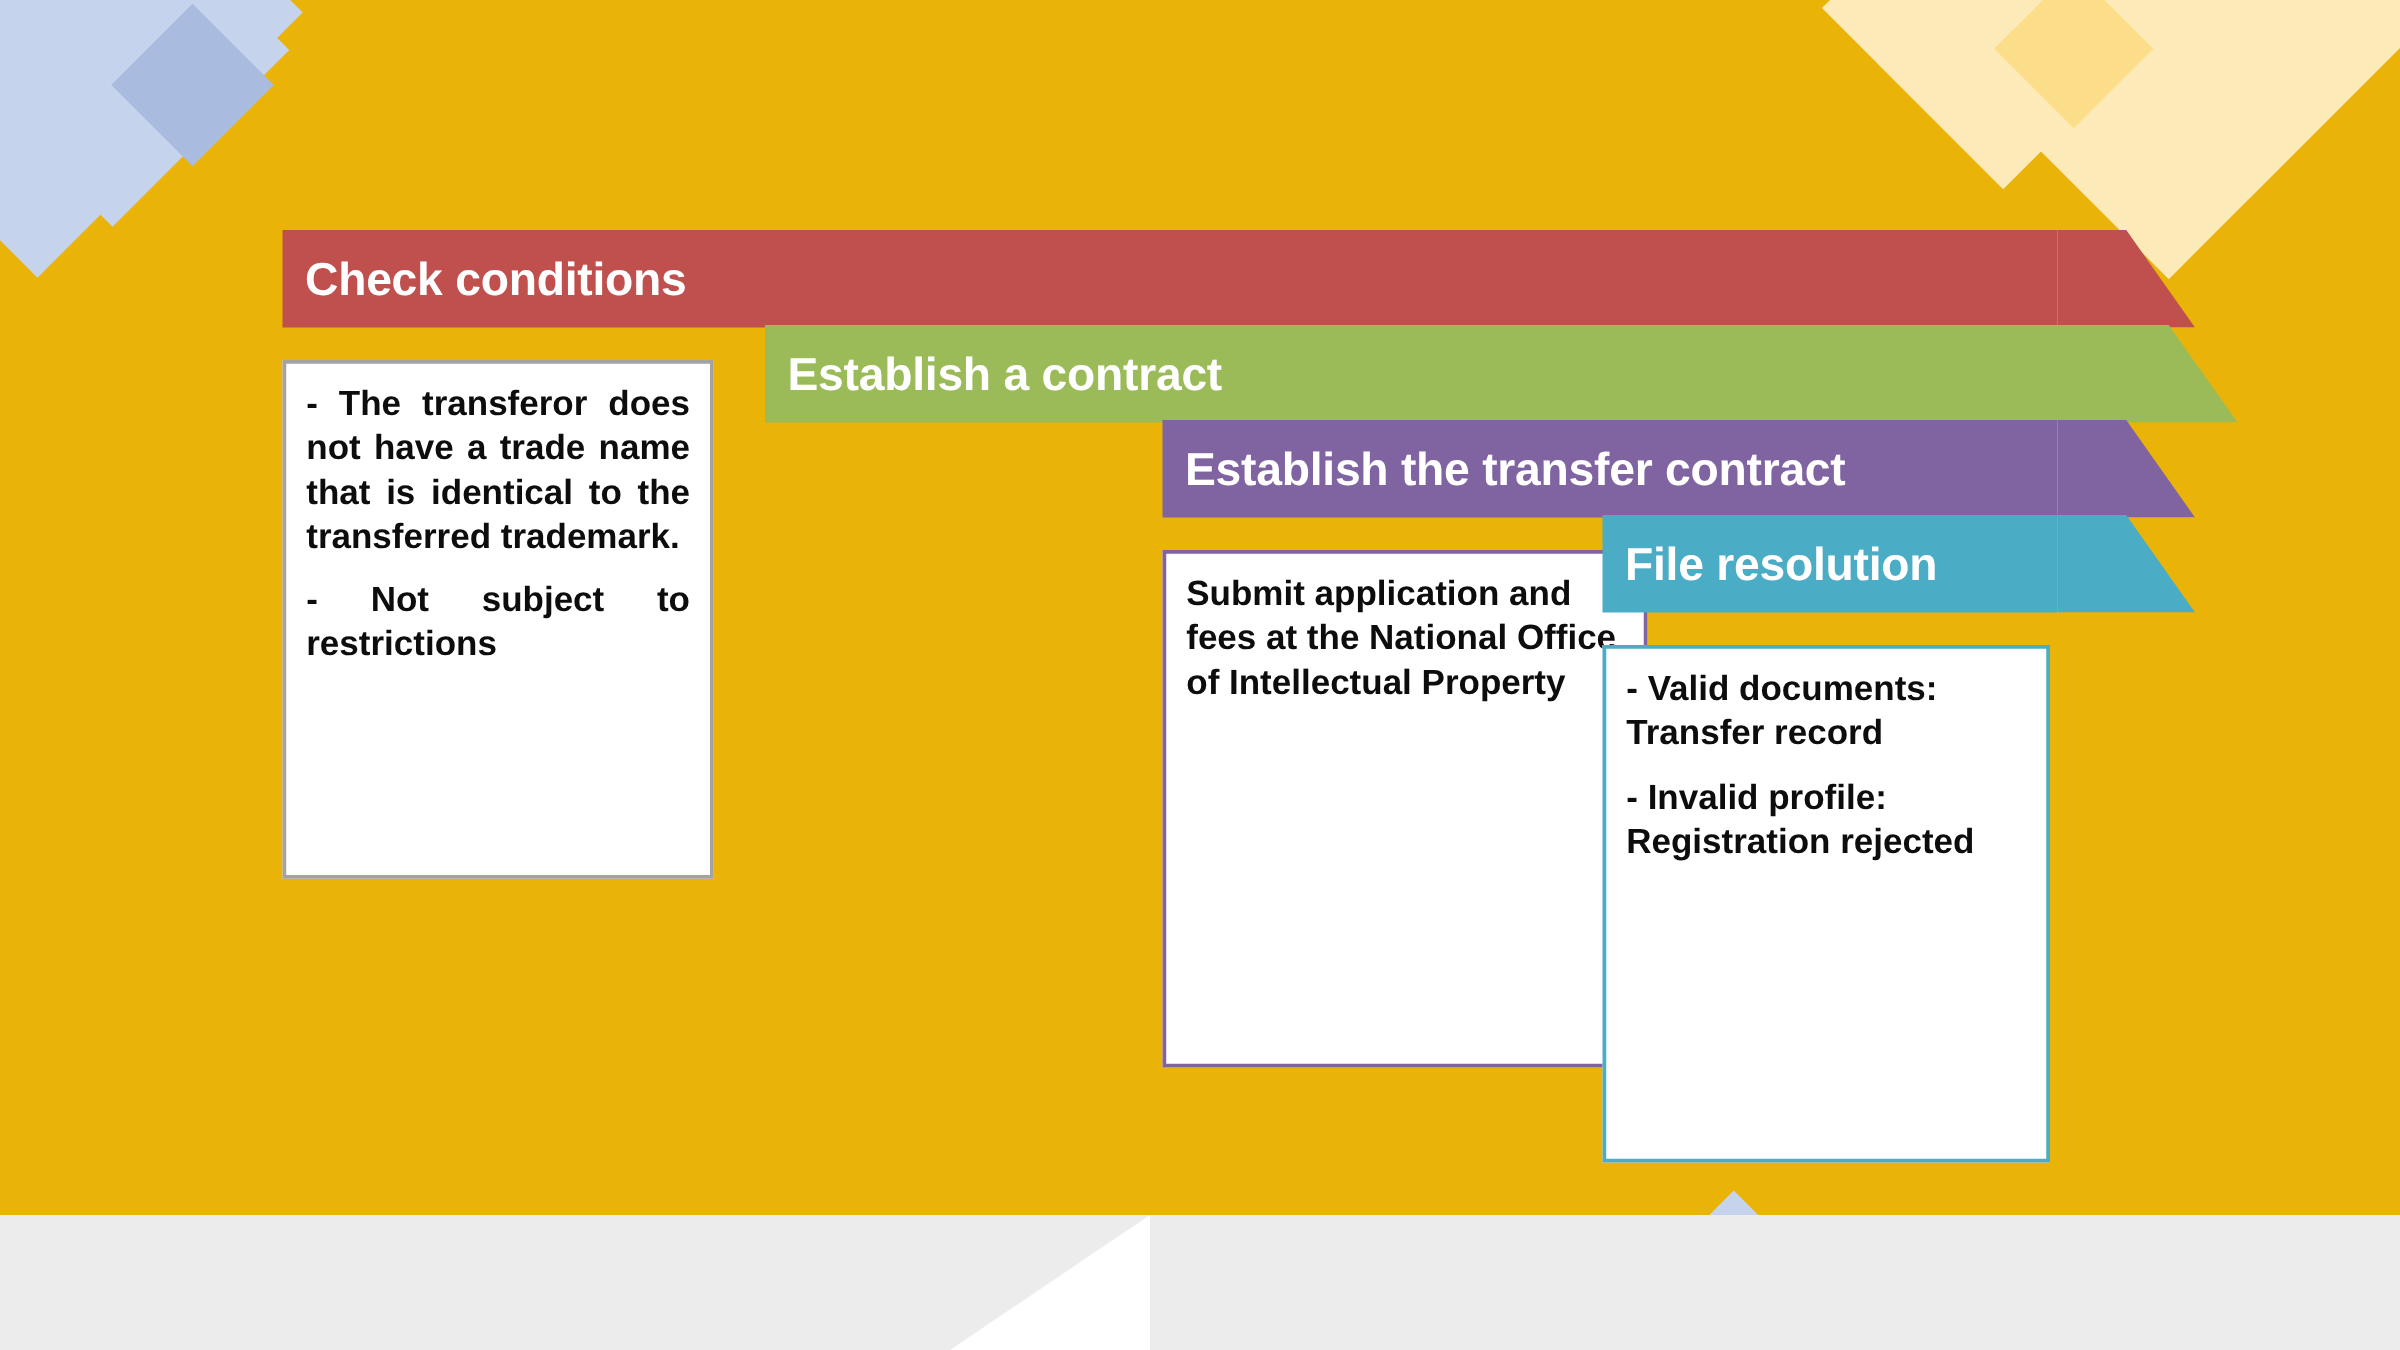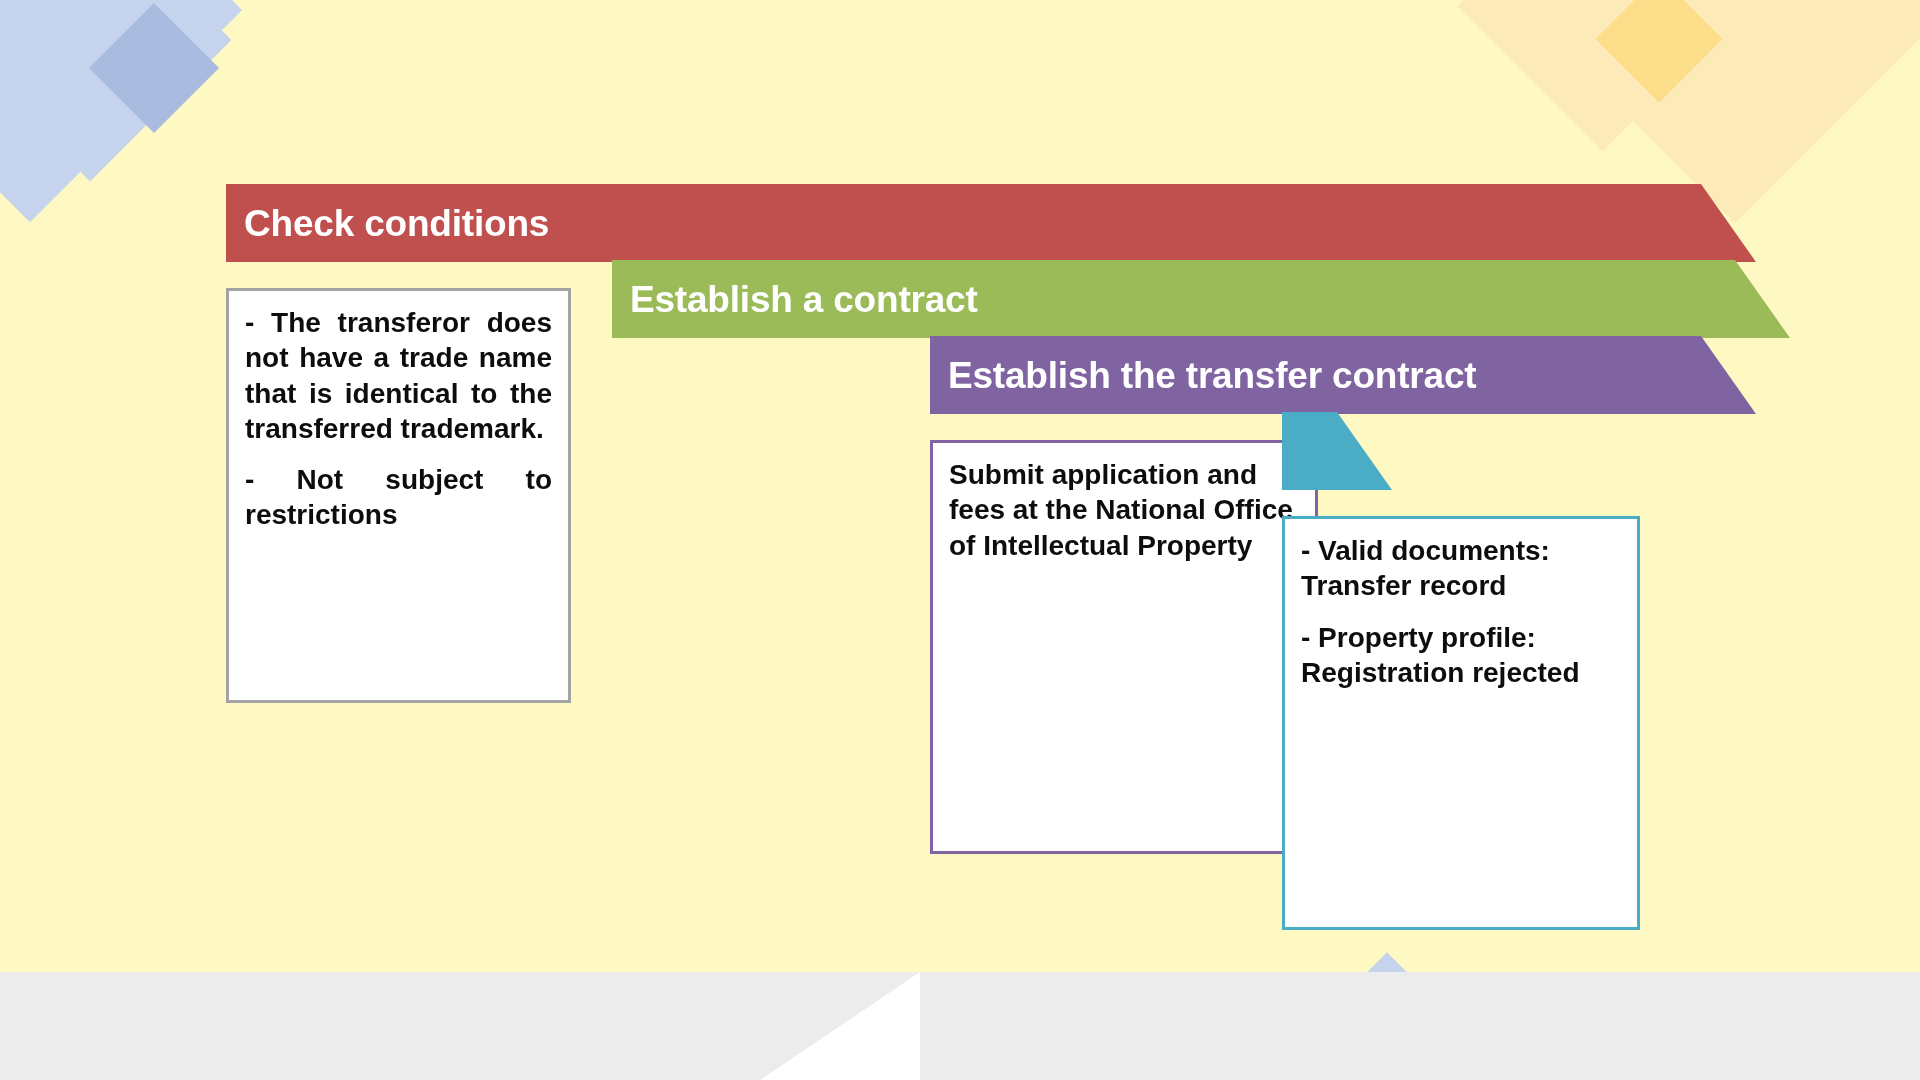--- a/index.html
+++ b/index.html
@@ -3,21 +3,21 @@
 <meta charset="utf-8">
 <style>
   html,body{margin:0;padding:0;}
   body{
     width:1920px;height:1080px;
     background:#ffffff;
     font-family:"Liberation Sans", sans-serif;
     overflow:hidden;
     position:relative;
   }
-  .slide{position:absolute;inset:0;overflow:hidden;background:#fef9c3;}
+  .slide{position:absolute;inset:0;overflow:hidden;background:#eab308;}
 
   
   .deco{position:absolute;transform:rotate(45deg);pointer-events:none;}
 
   
   .arrow{
     position:absolute;
     height:78px;
     display:flex;
     align-items:center;
@@ -142,27 +142,30 @@
       <svg width="110" height="78" viewBox="0 0 110 78">
         <polygon points="0,0 55,0 110,78 0,78" fill="#8064a2"></polygon>
       </svg>
     </div>
   </div>
   <div class="box" style="left:930px;top:440px;width:388px;height:414px;border:3px solid #8064a2;">
     <p>Submit application and fees at the National Office of Intellectual Property</p>
   </div>
 
   <div class="arrow" style="left:1282px;top:412px;width:474px;">
+    <div class="body" style="background:#4bacc6;">
+      <span class="label">File resolution</span>
+    </div>
     <div class="head">
       <svg width="110" height="78" viewBox="0 0 110 78">
         <polygon points="0,0 55,0 110,78 0,78" fill="#4bacc6"></polygon>
       </svg>
     </div>
   </div>
   <div class="box" style="left:1282px;top:516px;width:358px;height:414px;border:3px solid #4bacc6;">
     <p>- Valid documents: Transfer record</p>
-    <p>- Property profile: Registration rejected</p>
+    <p>- Invalid profile: Registration rejected</p>
   </div>
 
   <div class="footerband"></div>
   <div class="footerwedge"></div>
 
 </div>
 
 </body></html>

